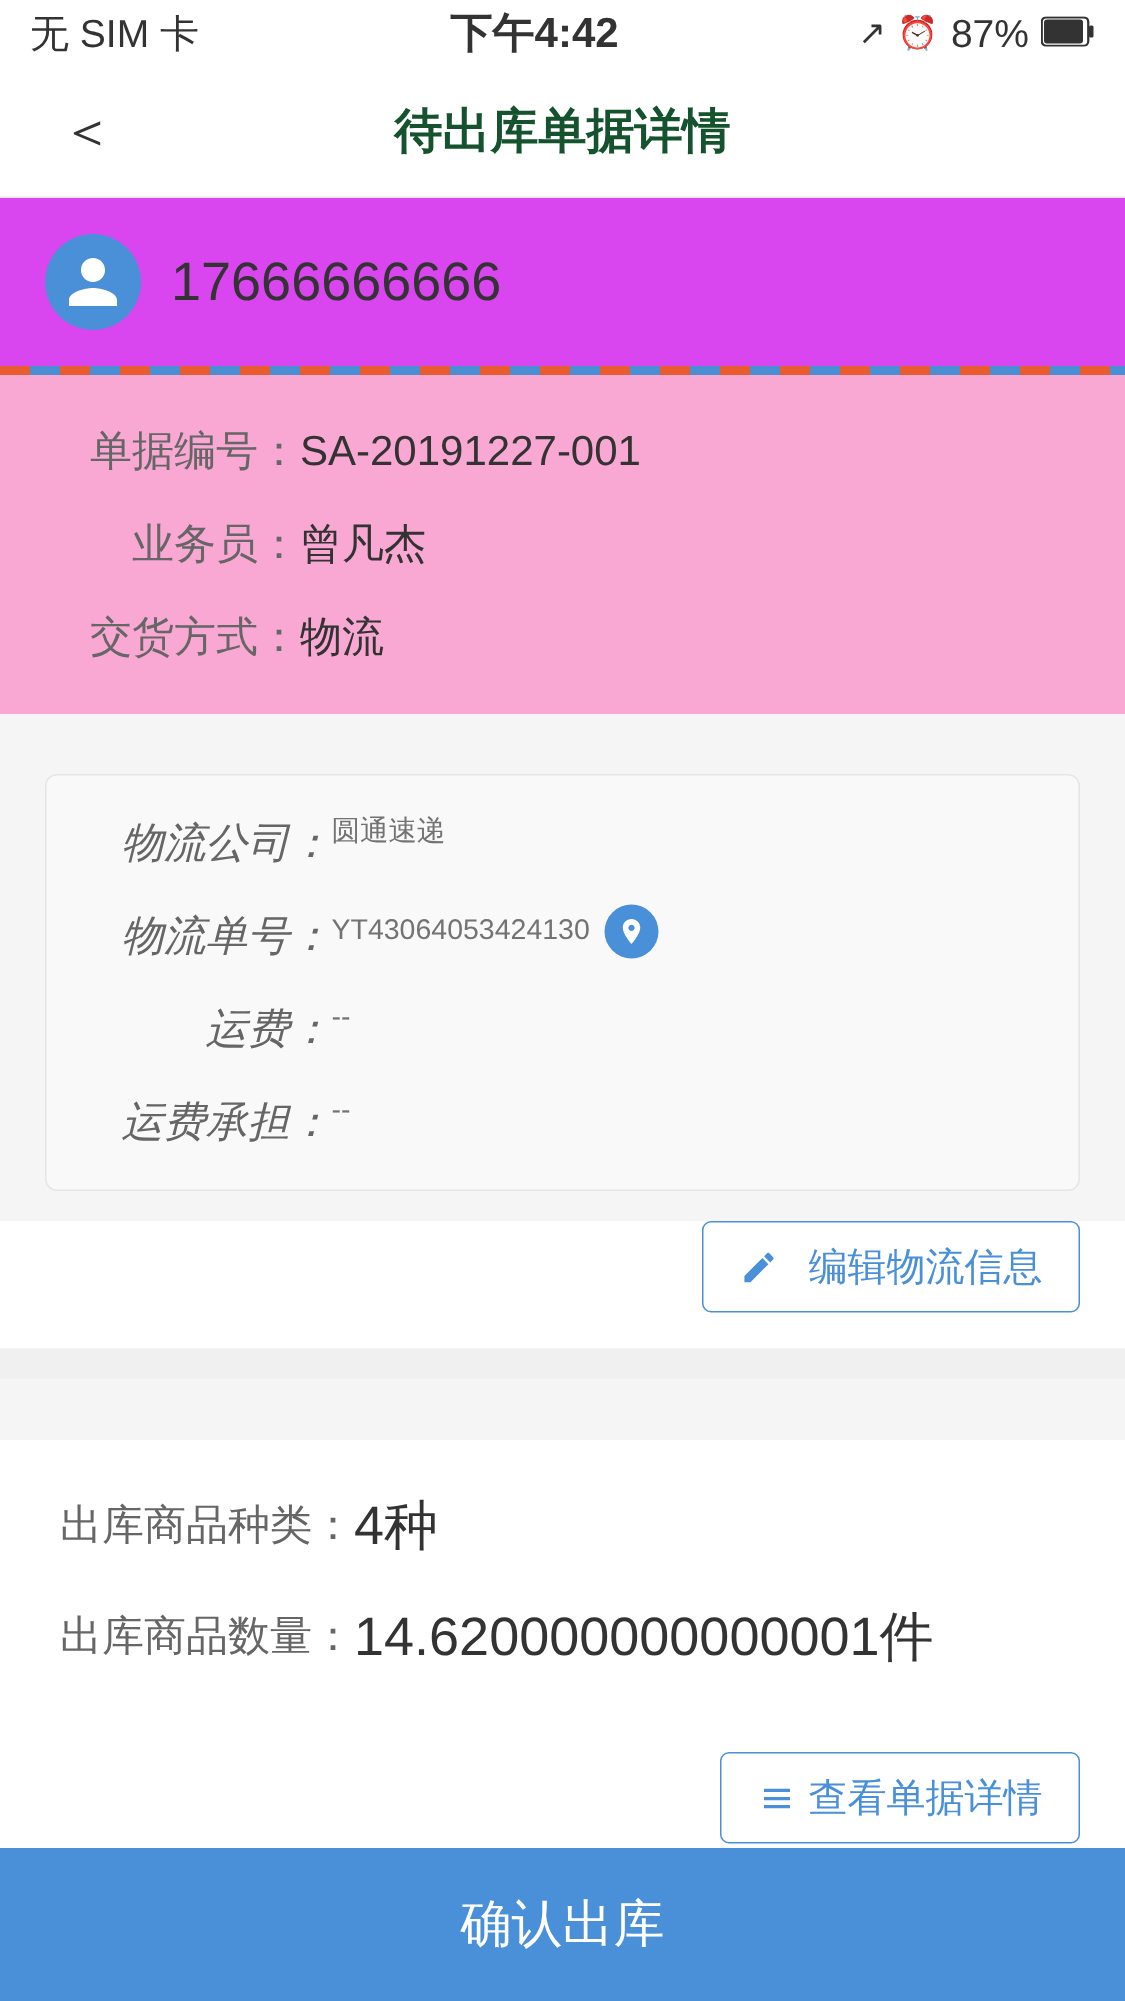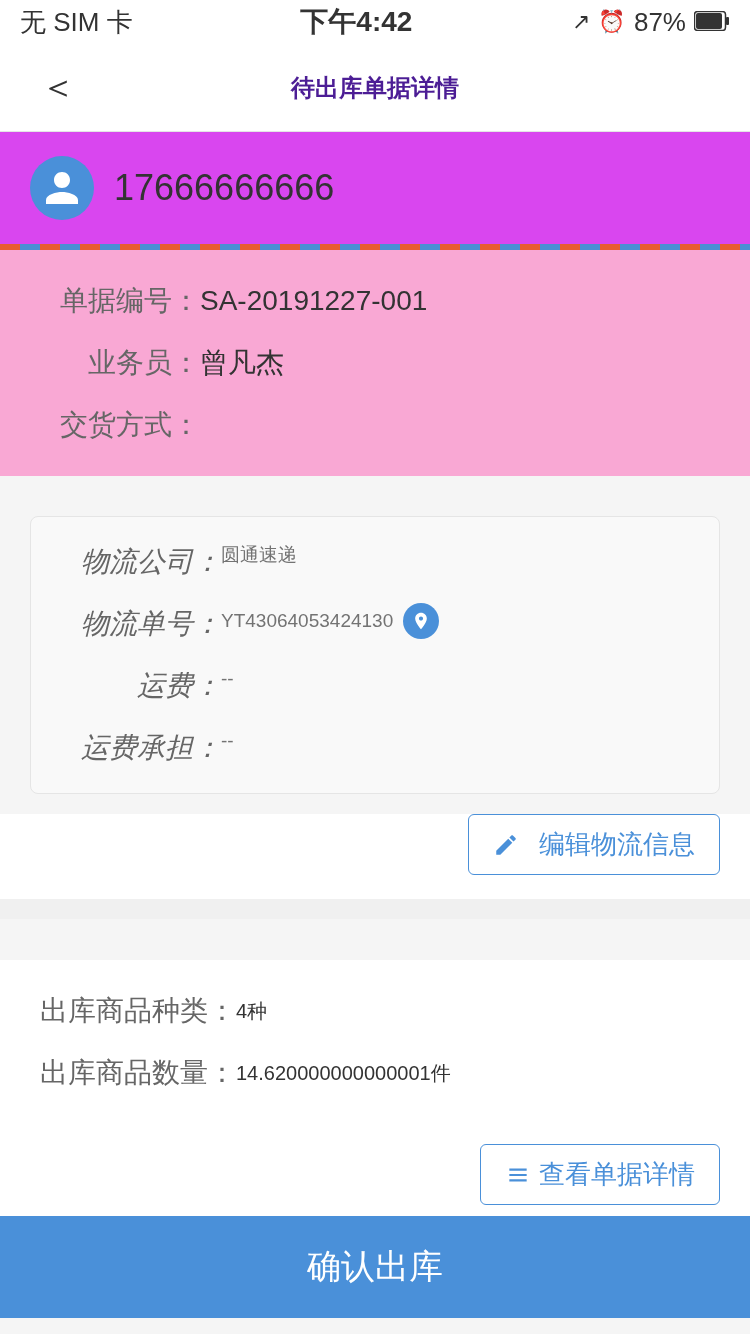--- a/index.html
+++ b/index.html
@@ -48,23 +48,23 @@
     .nav-back {
       font-size: 36px;
       color: #333;
       cursor: pointer;
       padding: 10px;
     }
     .nav-title {
       position: absolute;
       left: 50%;
       transform: translateX(-50%);
-      font-size: 24px;
+      font-size: 32px;
       font-weight: 600;
-      color: #4c1d95;
+      color: #14532d;
     }
 
     
     .phone-header {
       background: #d946ef;
       padding: 24px 30px;
       display: flex;
       align-items: center;
       gap: 20px;
     }
@@ -209,21 +209,21 @@
     .product-row:last-child { margin-bottom: 0; }
     .product-label {
       color: #666;
       font-size: 28px;
       min-width: 190px;
       text-align: right;
       flex-shrink: 0;
     }
     .product-value {
       color: #333;
-      font-size: 20px;
+      font-size: 36px;
       flex: 1;
     }
 
     
     .view-btn-container {
       display: flex;
       justify-content: flex-end;
       padding: 20px 30px 30px;
       background: #fff;
     }
@@ -253,21 +253,21 @@
       background: #4a90d9;
       color: #fff;
       font-size: 34px;
       font-weight: 500;
       text-align: center;
       padding: 28px;
       cursor: pointer;
       width: 100%;
       border: none;
       position: fixed;
-      bottom: 16px;
+      bottom: 0;
       width: 750px;
     }
 
     .page-wrapper {
       display: flex;
       flex-direction: column;
       min-height: 1334px;
       padding-bottom: 100px;
     }
   </style>
@@ -323,20 +323,21 @@
     <div class="info-row">
       <span class="info-label">单据编号：</span>
       <span class="info-value">SA-20191227-001</span>
     </div>
     <div class="info-row">
       <span class="info-label">业务员：</span>
       <span class="info-value">曾凡杰</span>
     </div>
     <div class="info-row">
       <span class="info-label">交货方式：</span>
+      <span class="info-value">物流</span>
     </div>
   </div>
 
   <div class="logistics-card">
     <div class="logistics-row">
       <span class="logistics-label">物流公司：</span>
       <span class="logistics-value">圆通速递</span>
     </div>
     <div class="logistics-row">
       <span class="logistics-label">物流单号：</span>

